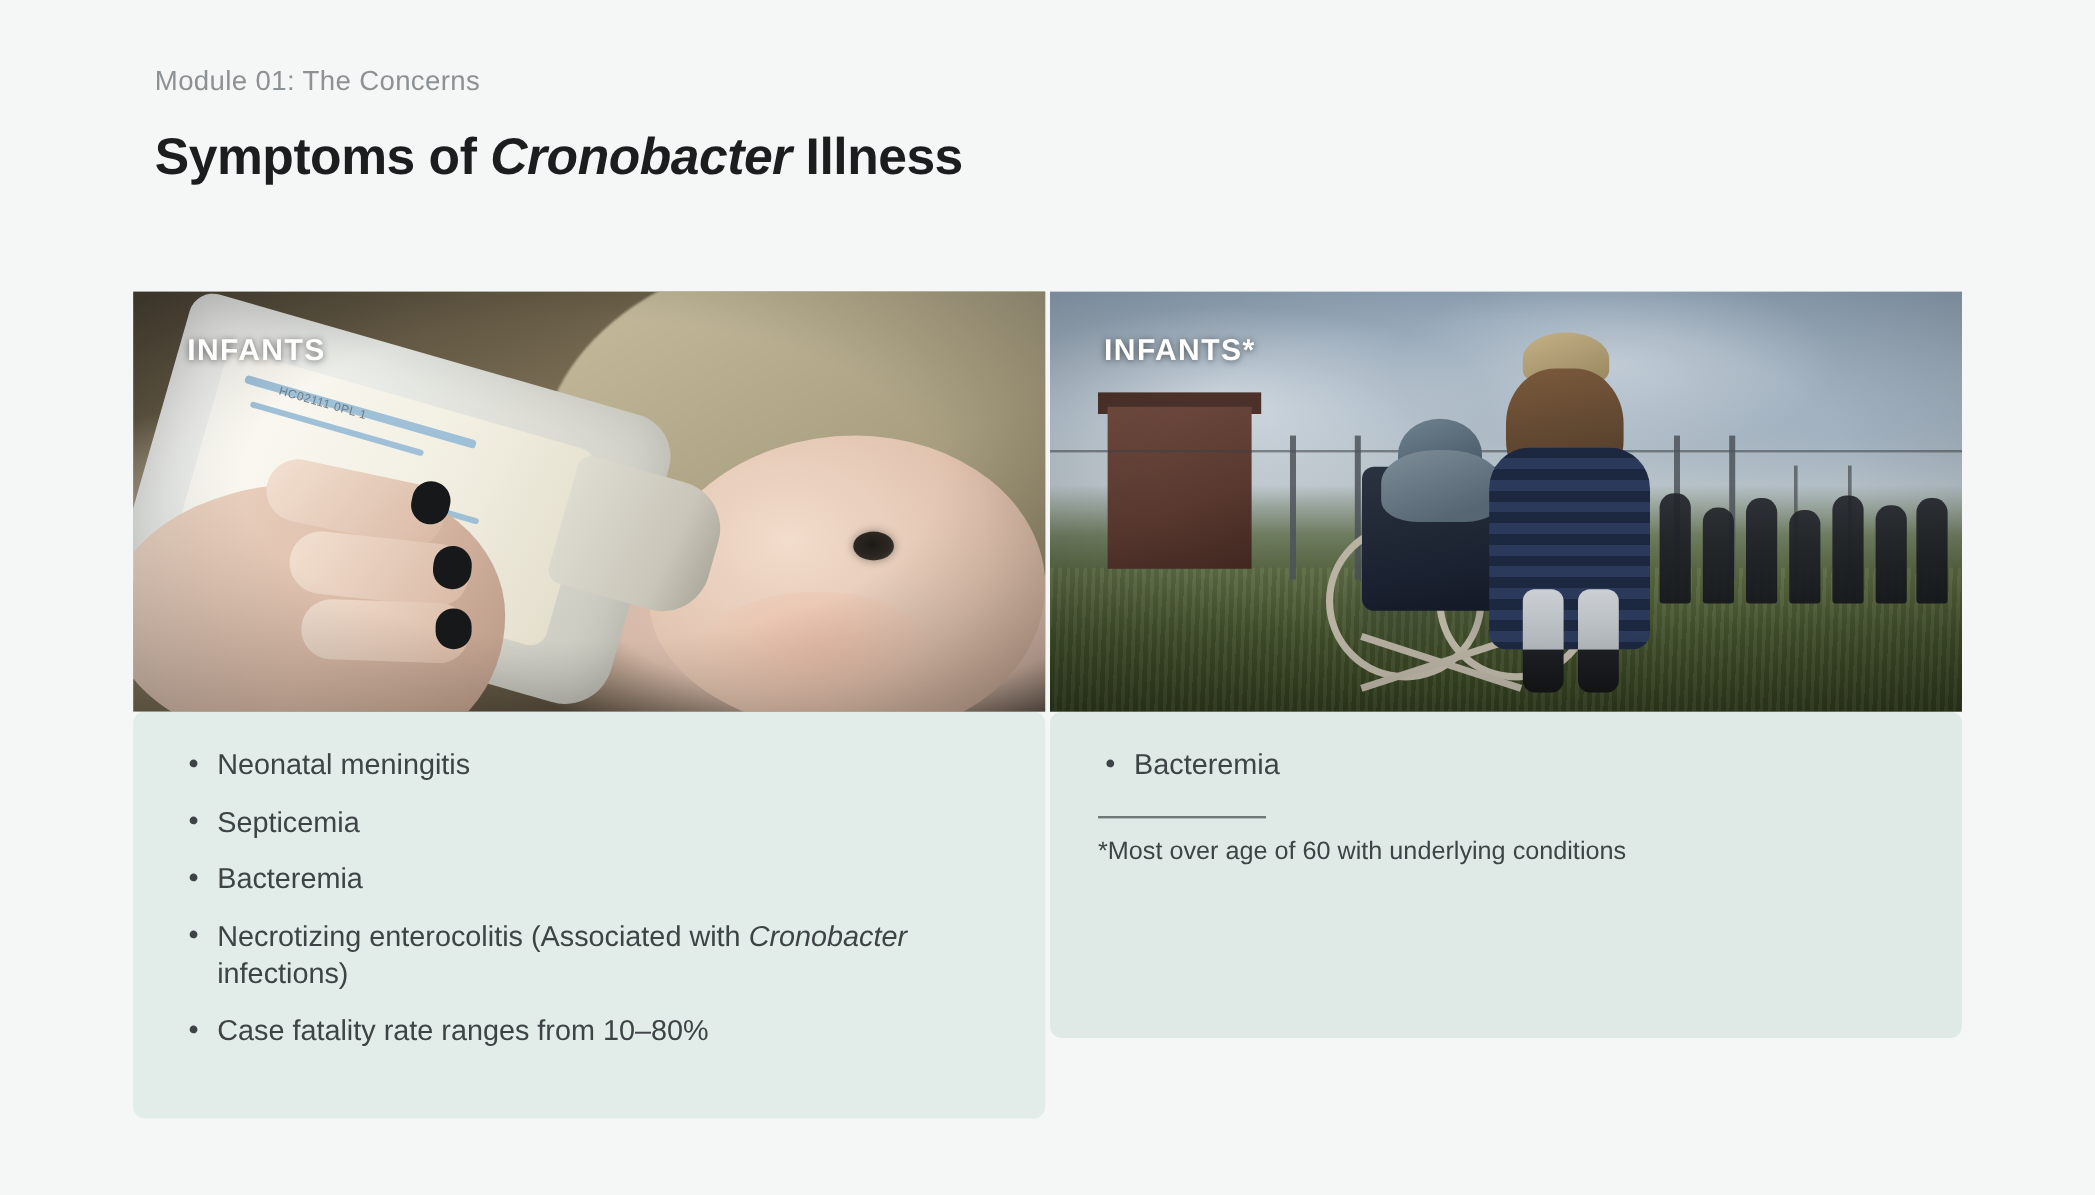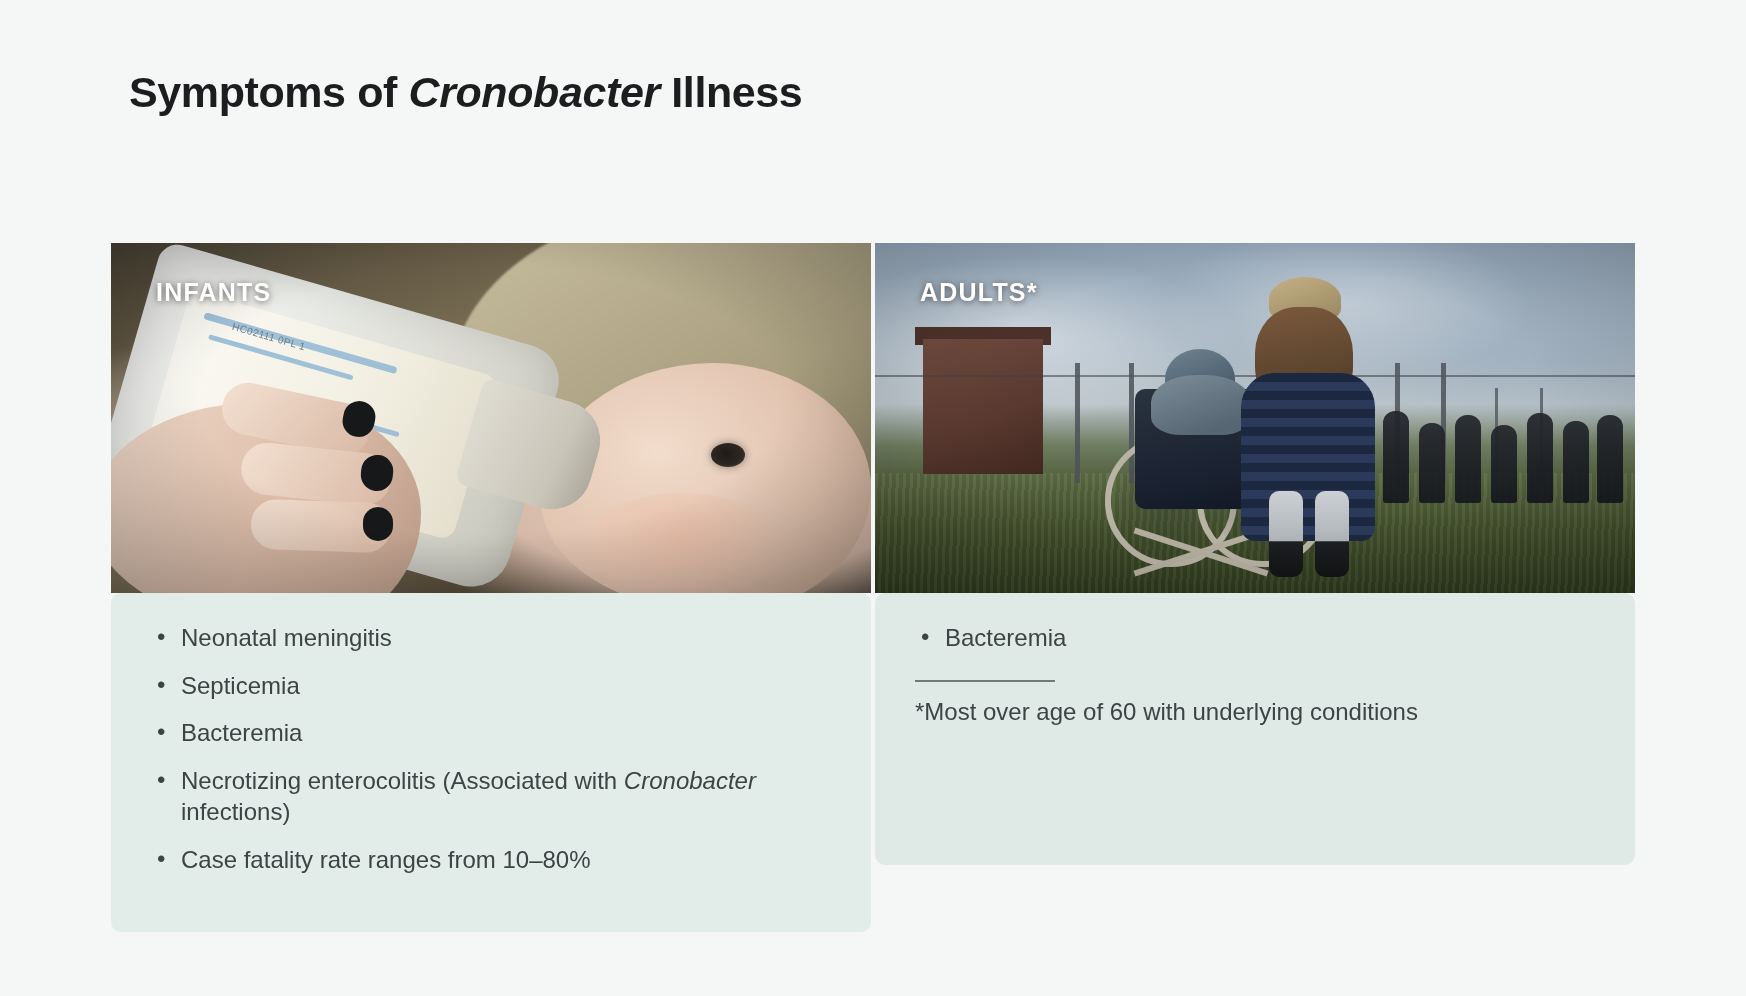--- a/index.html
+++ b/index.html
@@ -29,21 +29,21 @@
     width: 1400px;
   }
   .eyebrow {
     font-size: 23px;
     color: #8c9294;
     letter-spacing: 0.3px;
     line-height: 1.2;
     font-weight: 400;
   }
   .title {
-    margin-top: 14px;
+    margin-top: 25px;
     font-size: 43px;
     font-weight: 700;
     color: #1b1d1f;
     letter-spacing: -0.4px;
     line-height: 1.15;
     white-space: nowrap;
   }
   .title .ital {
     font-style: italic;
   }
@@ -385,31 +385,32 @@
     font-size: 24px;
   }
   ul.bullets li .it { font-style: italic; }
   .divider {
     width: 140px;
     height: 2px;
     background: #6d7a78;
     margin: 26px 0 14px 0;
   }
   .footnote {
-    font-size: 24px;
+    font-size: 21px;
     color: #3e4345;
     line-height: 1.3;
   }
 </style>
 </head>
 <body>
 
 <div class="slide">
 
   <div class="header">
+    <div class="eyebrow">Module 01: The Concerns</div>
     <div class="title"><span>Symptoms of </span><span class="ital">Cronobacter</span><span> Illness</span></div>
   </div>
 
   <div class="cards">
 
     <div class="card">
       <div class="photo photo-infant">
         <div class="inf-shoulder"></div>
         <div class="inf-head"></div>
         <div class="inf-cheek"></div>
@@ -481,21 +482,21 @@
           <div class="ad-tag"></div>
         </div>
         <div class="ad-carer">
           <div class="ad-carer-hat"></div>
           <div class="ad-carer-hair"></div>
           <div class="ad-carer-coat"></div>
           <div class="ad-carer-leg l"></div>
           <div class="ad-carer-leg r"></div>
         </div>
         <div class="ad-vignette"></div>
-        <div class="photo-label">ADULTS*</div>
+        <div class="photo-label">INFANTS*</div>
       </div>
 
       <div class="body-panel">
         <ul class="bullets">
           <li><span>Bacteremia</span></li>
         </ul>
         <div class="divider"></div>
         <div class="footnote">*Most over age of 60 with underlying conditions</div>
       </div>
     </div>

